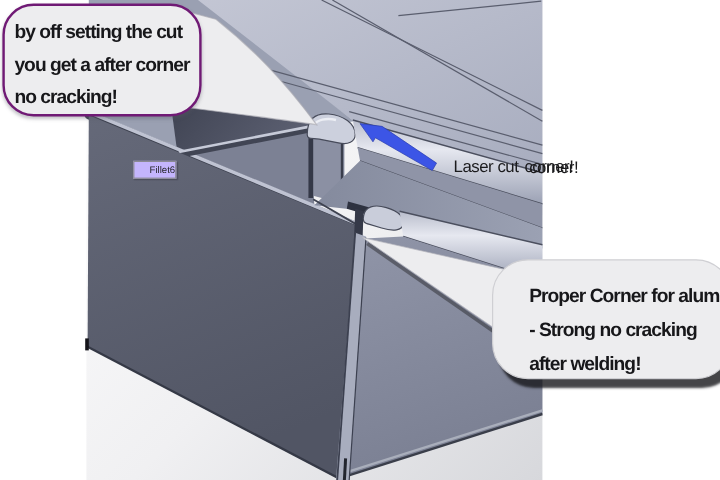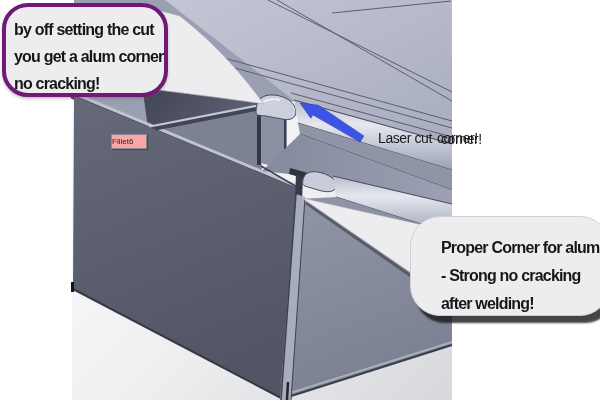--- a/index.html
+++ b/index.html
@@ -20,21 +20,21 @@
   }
   .bubble .line{
     white-space:nowrap;
     letter-spacing:-0.8px;
     font-size:16px;
     line-height:27px;
   }
   #bubble-offset-cut{
     left:2px;top:3px;width:166px;height:94px;
     border-radius:26px;
-    border:4px solid #701a75;
+    border:2px solid #701a75;
     box-shadow:0 2px 3px rgba(90,90,100,0.35);
     padding:9px 0 0 8px;
     box-sizing:border-box;
   }
   #bubble-proper-corner{
     left:410px;top:216px;width:200px;height:100px;
     border-radius:30px;
     border:1px solid #cfcfd3;
     box-shadow:5px 7px 2px rgba(22,22,26,0.8);
     padding:17px 0 0 30px;
@@ -48,23 +48,23 @@
     letter-spacing:-0.4px;white-space:nowrap;z-index:4;
     line-height:20px;
   }
   #laser-label .word-wrap{position:relative;display:inline-block;margin-left:5px;}
   #laser-label .word-ghost{
     position:absolute;left:4px;top:1px;
   }
 
   #fillet-label{
     position:absolute;left:111px;top:134px;width:36px;height:15px;
-    background:#fca5a5;border:1px solid #8a8a92;
+    background:#c4b5fd;border:1px solid #8a8a92;
     box-shadow:1px 1px 1px rgba(0,0,0,0.25);
-    font-size:8px;line-height:14px;text-align:left;color:#26262c;
+    font-size:8px;line-height:14px;text-align:right;color:#26262c;
     box-sizing:border-box;z-index:4;
   }
 </style>
 </head>
 <body>
 
 <div id="stage">
 
 <svg width="600" height="400" viewBox="0 0 600 400">
   <defs>
@@ -177,21 +177,21 @@
 
   <path d="M300,103 L310.8,118.2 L312.8,114.8 L360.2,142.1 L363.8,135.9 L318.4,105.3 Z" stroke="#2a3db0" stroke-width="0.6" fill="#3c55e6"></path>
 
   <path d="M120,85 C190,94 230,99 264,104 C235,65 210,40 180,16 L150,8 Z" stroke="rgba(170,170,178,0.7)" stroke-width="1" fill="#ededef"></path>
   <line x1="306" y1="203" x2="434" y2="292" stroke="rgba(30,30,34,0.45)" stroke-width="3"></line>
   <path d="M302,198 L436,228 L436,290 Z" stroke="rgba(180,180,188,0.7)" stroke-width="0.8" fill="#ededef"></path>
 </svg>
 
 <div class="bubble" id="bubble-offset-cut">
   <div class="line">by off setting the cut</div>
-  <div class="line">you get a alum corner</div>
+  <div class="line">you get a after corner</div>
   <div class="line">no cracking!</div>
 </div>
 
 <div id="laser-label">
   <span>Laser cut</span><span class="word-wrap"><span>corner!</span><span class="word-ghost">corner!</span></span>
 </div>
 
 <div id="fillet-label">Fillet6</div>
 
 <div class="bubble" id="bubble-proper-corner">

